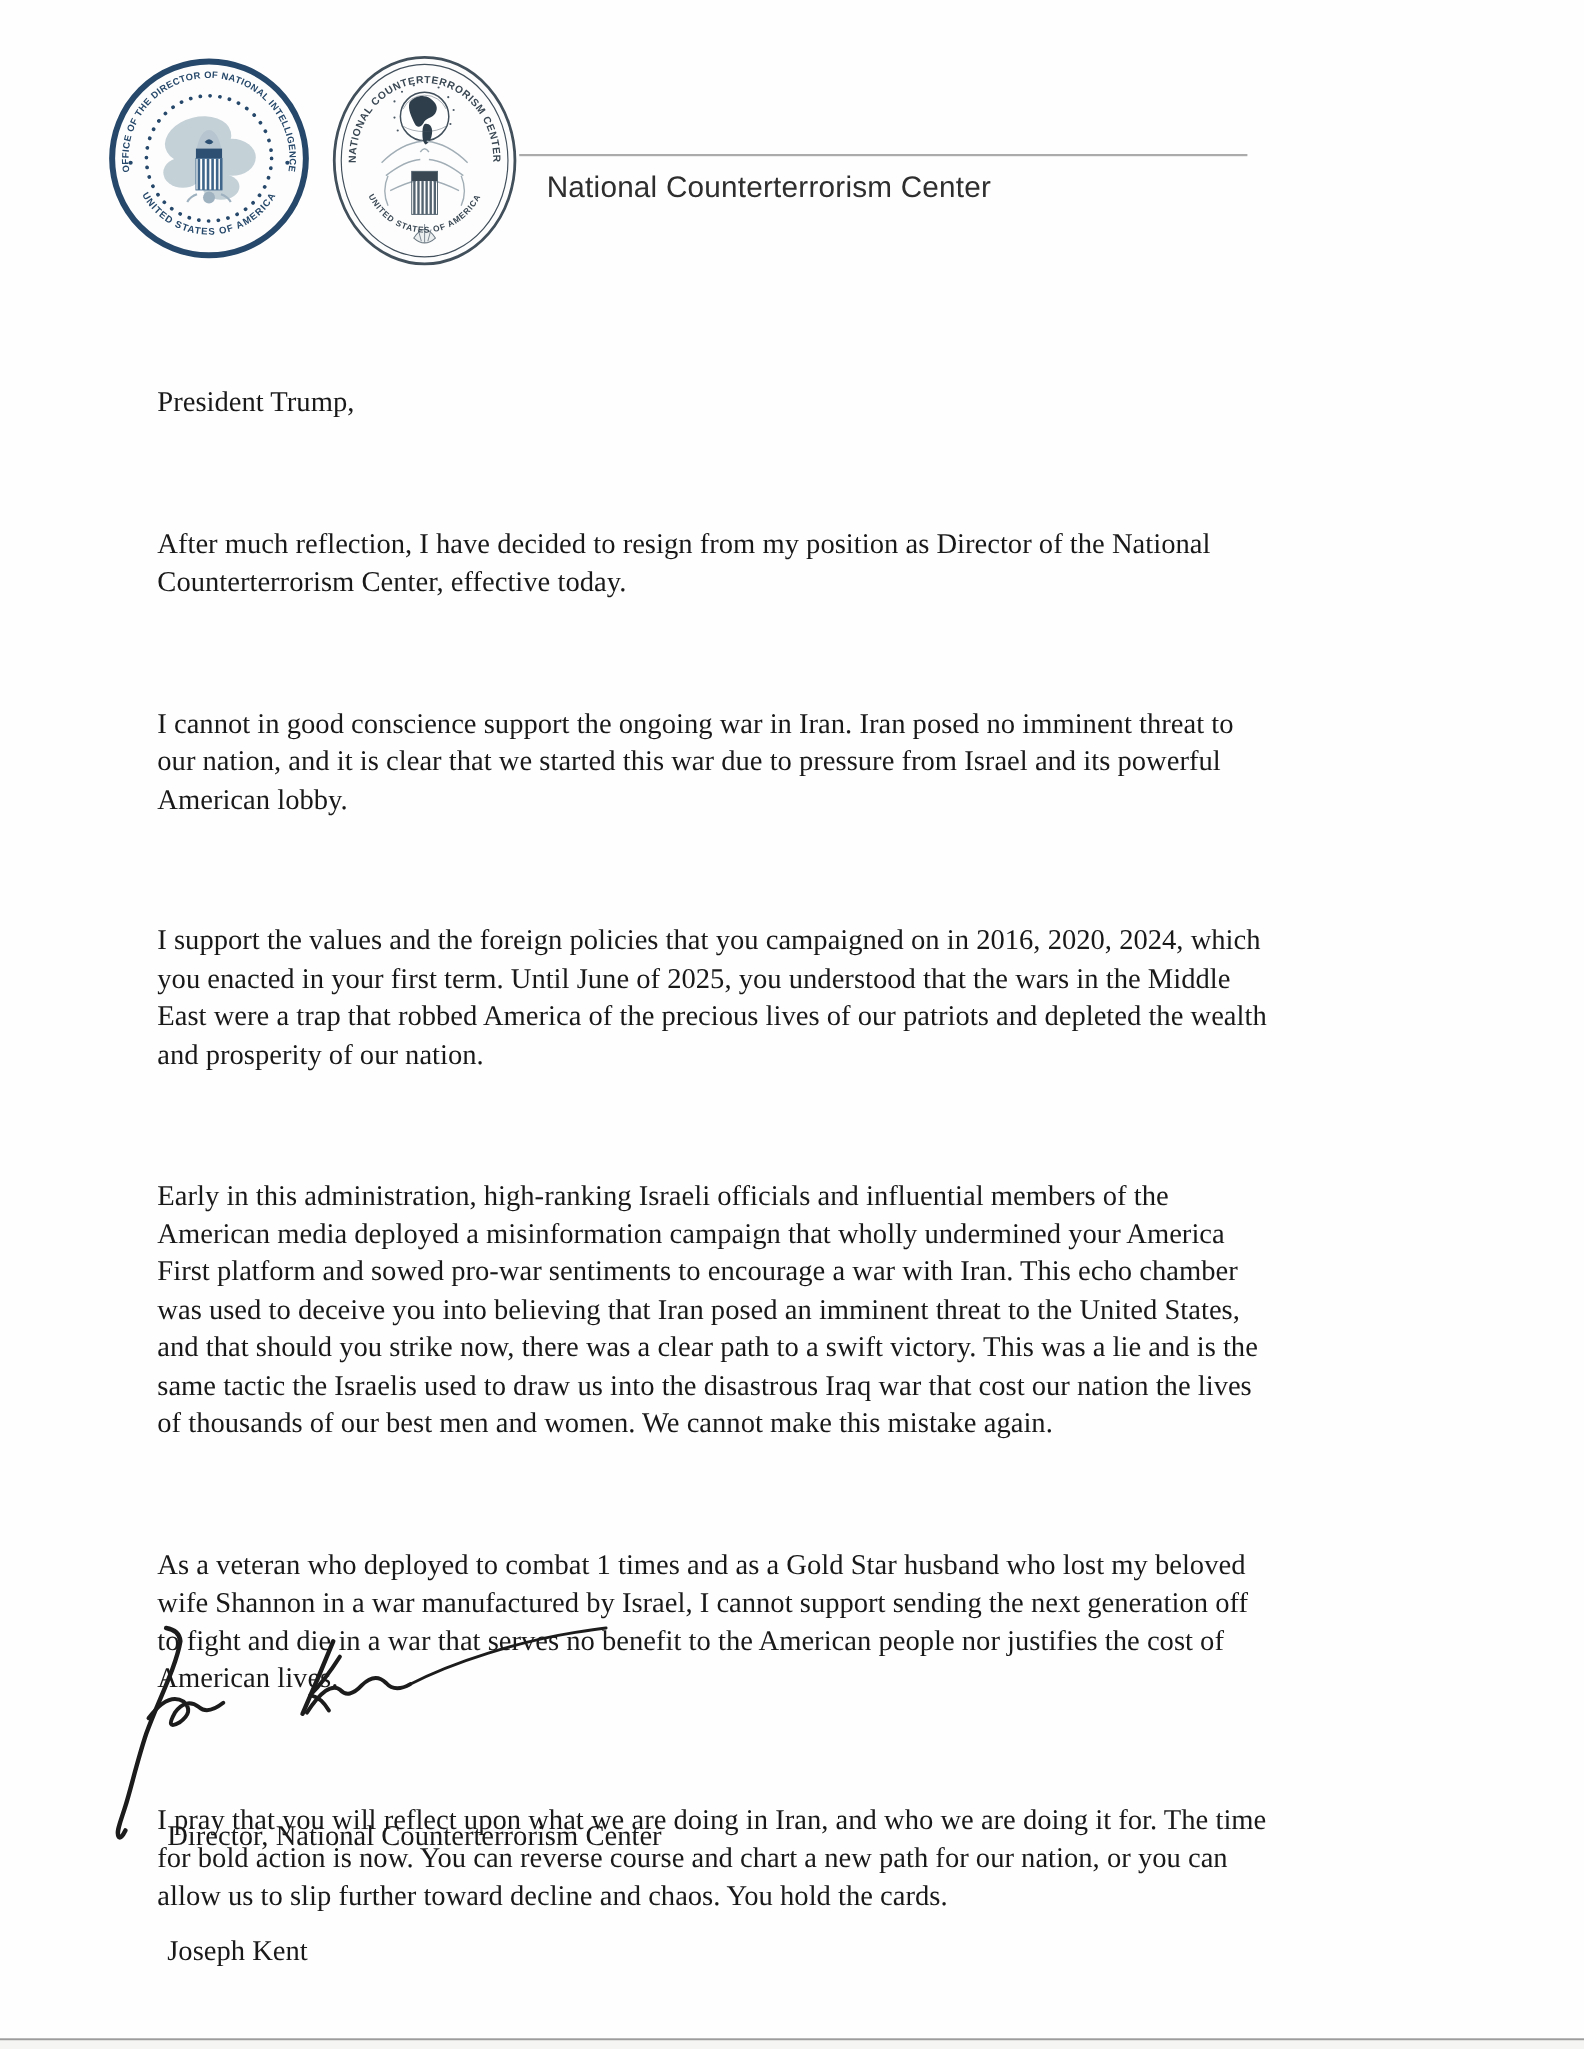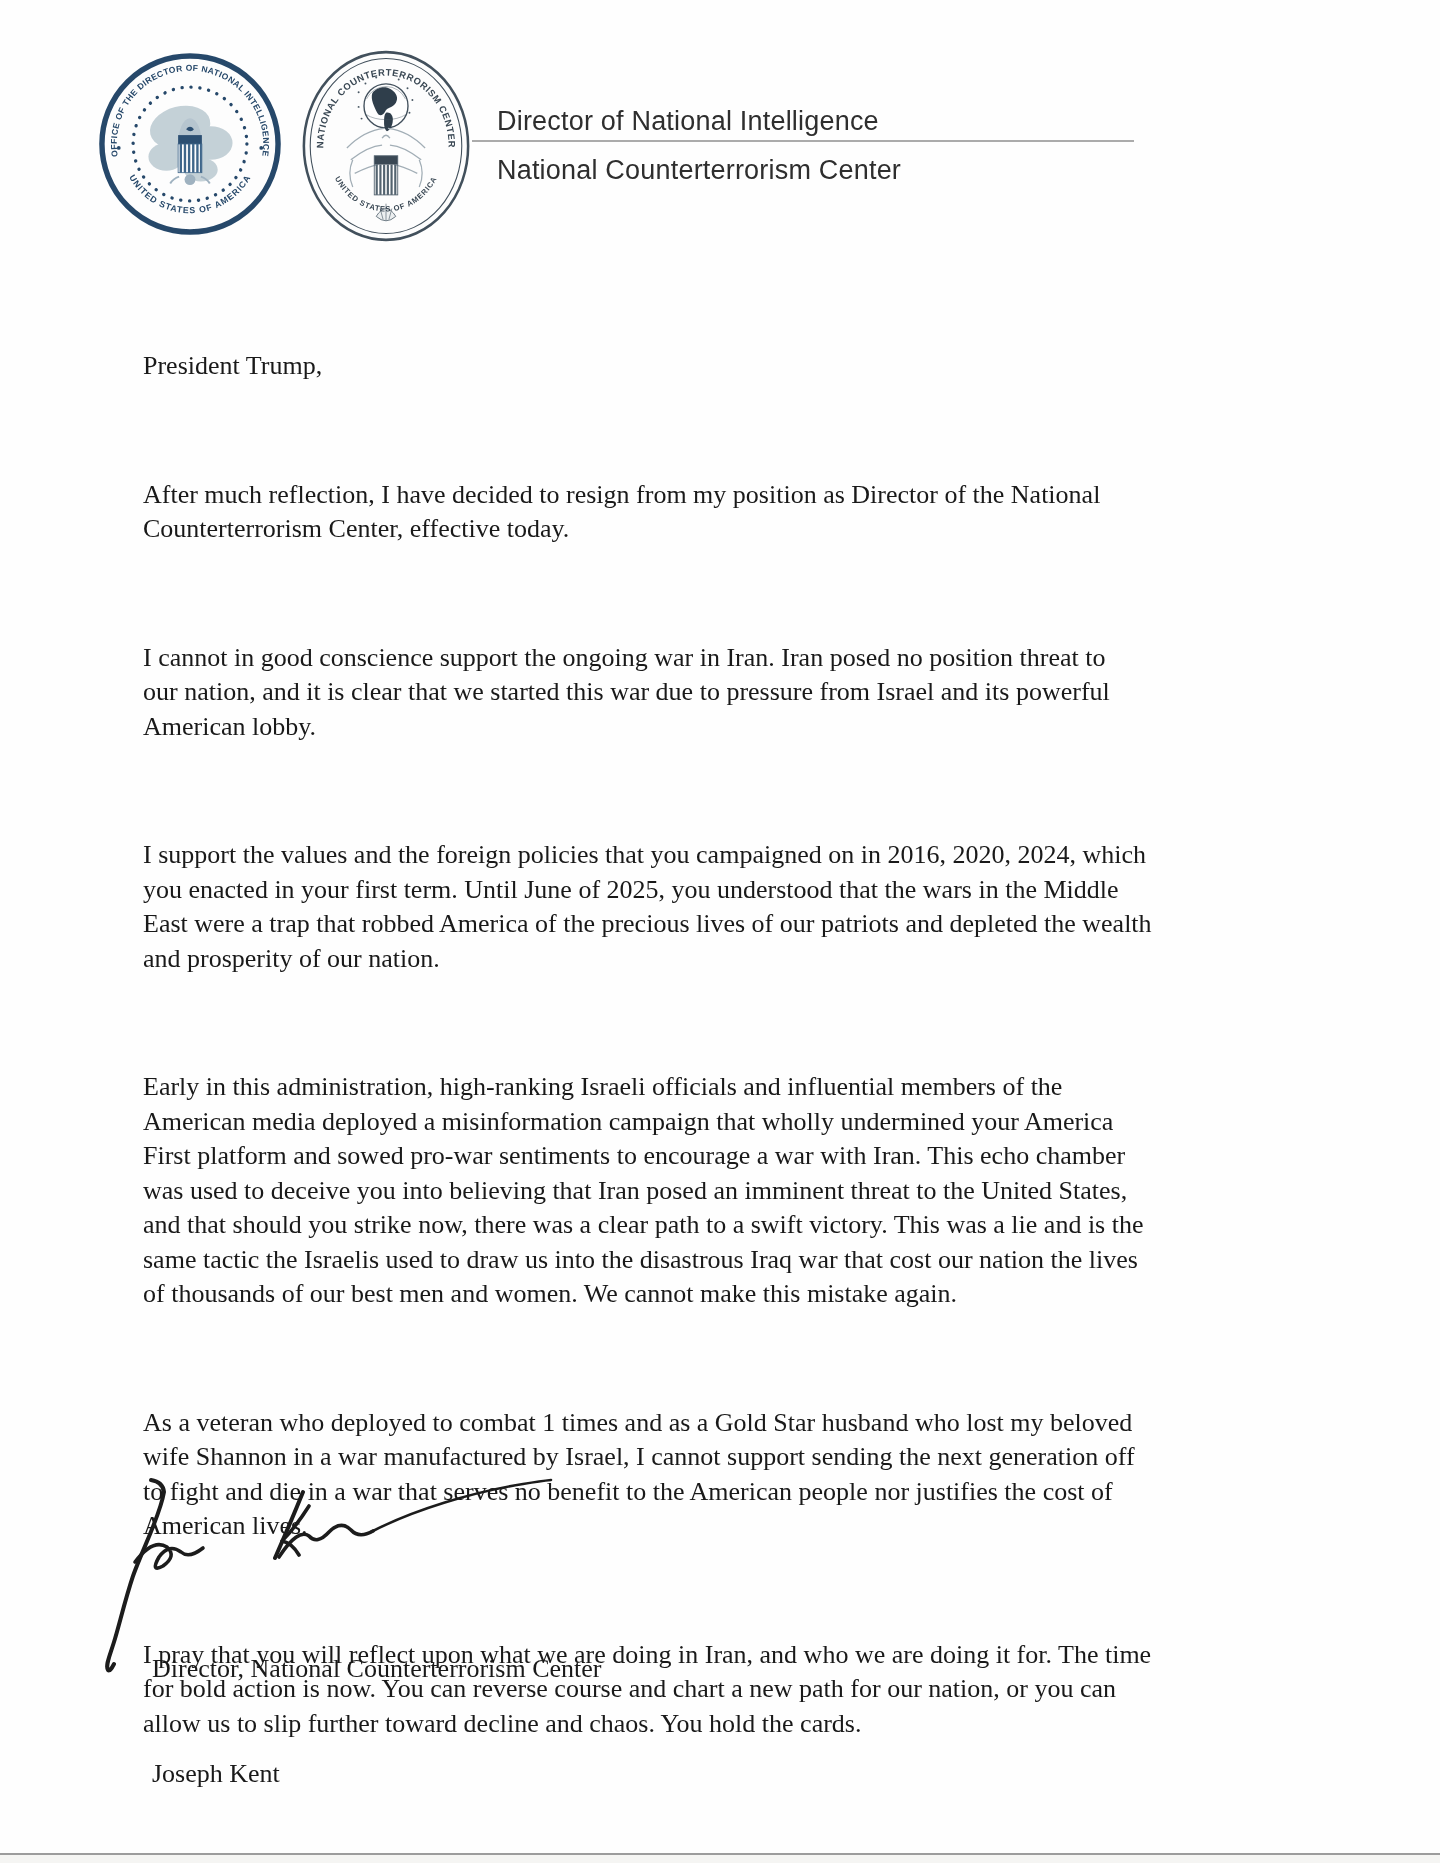--- a/index.html
+++ b/index.html
@@ -143,29 +143,28 @@
       <path id="nctc-bot-arc" d="M 90,33 A 60,67 0 1 0 90,167 A 60,67 0 1 0 90,33" fill="none"></path>
     </defs>
     <text class="seal-arc" font-size="9.6" letter-spacing="0.6" fill="#3a4854">
       <textPath href="#nctc-top-arc" startOffset="50%" text-anchor="middle">NATIONAL COUNTERTERRORISM CENTER</textPath>
     </text>
     <text class="seal-arc" font-size="7.8" letter-spacing="0.8" fill="#3a4854">
       <textPath href="#nctc-bot-arc" startOffset="50%" text-anchor="middle">UNITED STATES OF AMERICA</textPath>
     </text>
   </svg>
 
-  <div class="hdr-line1">Director of National Intelligence</div>
   <div class="hdr-rule"></div>
   <div class="hdr-line2">National Counterterrorism Center</div>
 
   <div class="body-text">
     <p>President Trump,</p>
     <p>After much reflection, I have decided to resign from my position as Director of the National
 Counterterrorism Center, effective today.</p>
-    <p>I cannot in good conscience support the ongoing war in Iran. Iran posed no position threat to
+    <p>I cannot in good conscience support the ongoing war in Iran. Iran posed no imminent threat to
 our nation, and it is clear that we started this war due to pressure from Israel and its powerful
 American lobby.</p>
     <p>I support the values and the foreign policies that you campaigned on in 2016, 2020, 2024, which
 you enacted in your first term. Until June of 2025, you understood that the wars in the Middle
 East were a trap that robbed America of the precious lives of our patriots and depleted the wealth
 and prosperity of our nation.</p>
     <p>Early in this administration, high-ranking Israeli officials and influential members of the
 American media deployed a misinformation campaign that wholly undermined your America
 First platform and sowed pro-war sentiments to encourage a war with Iran. This echo chamber
 was used to deceive you into believing that Iran posed an imminent threat to the United States,

